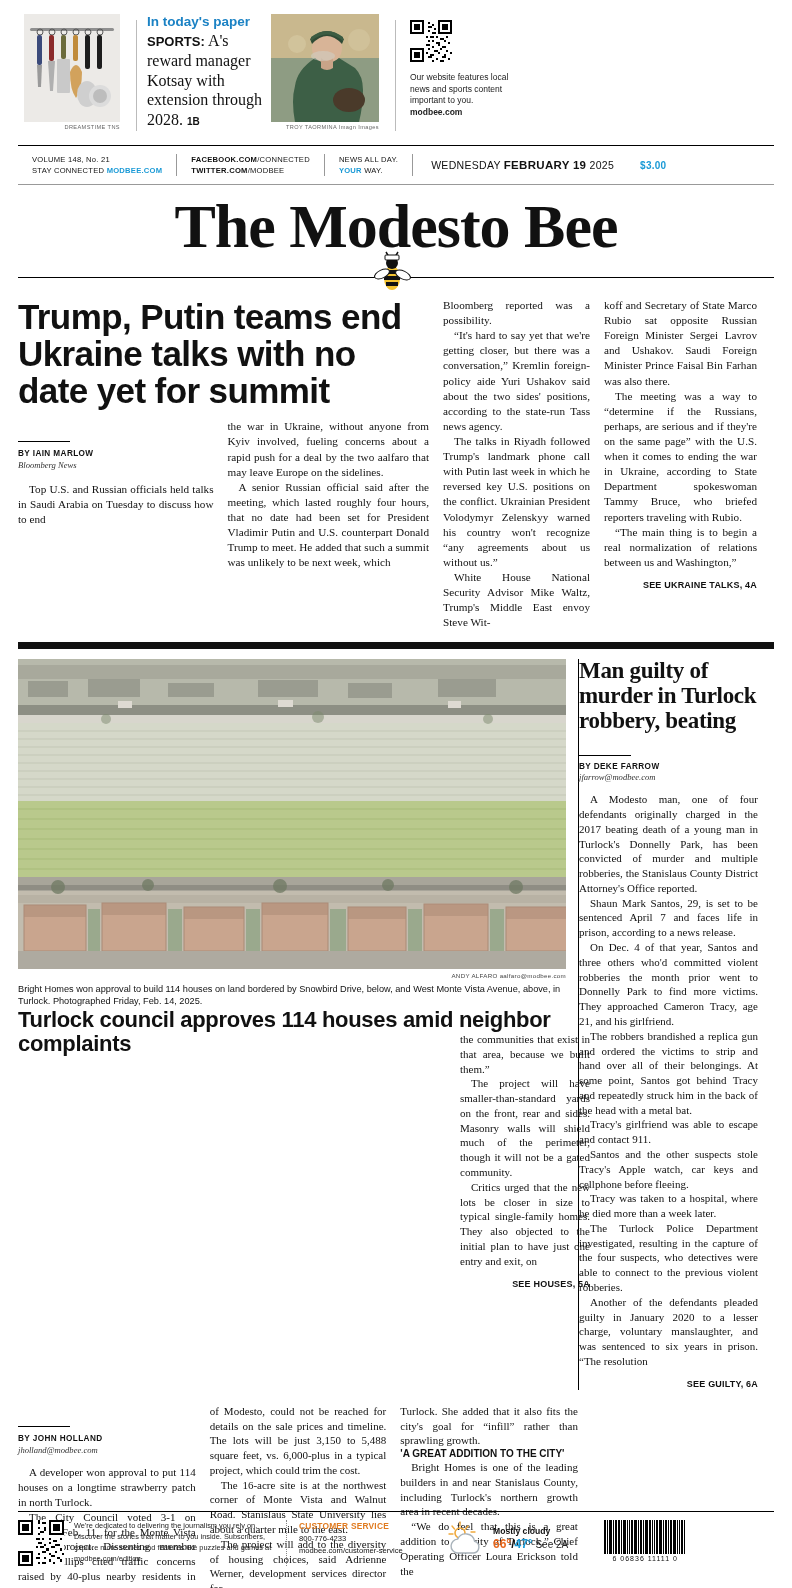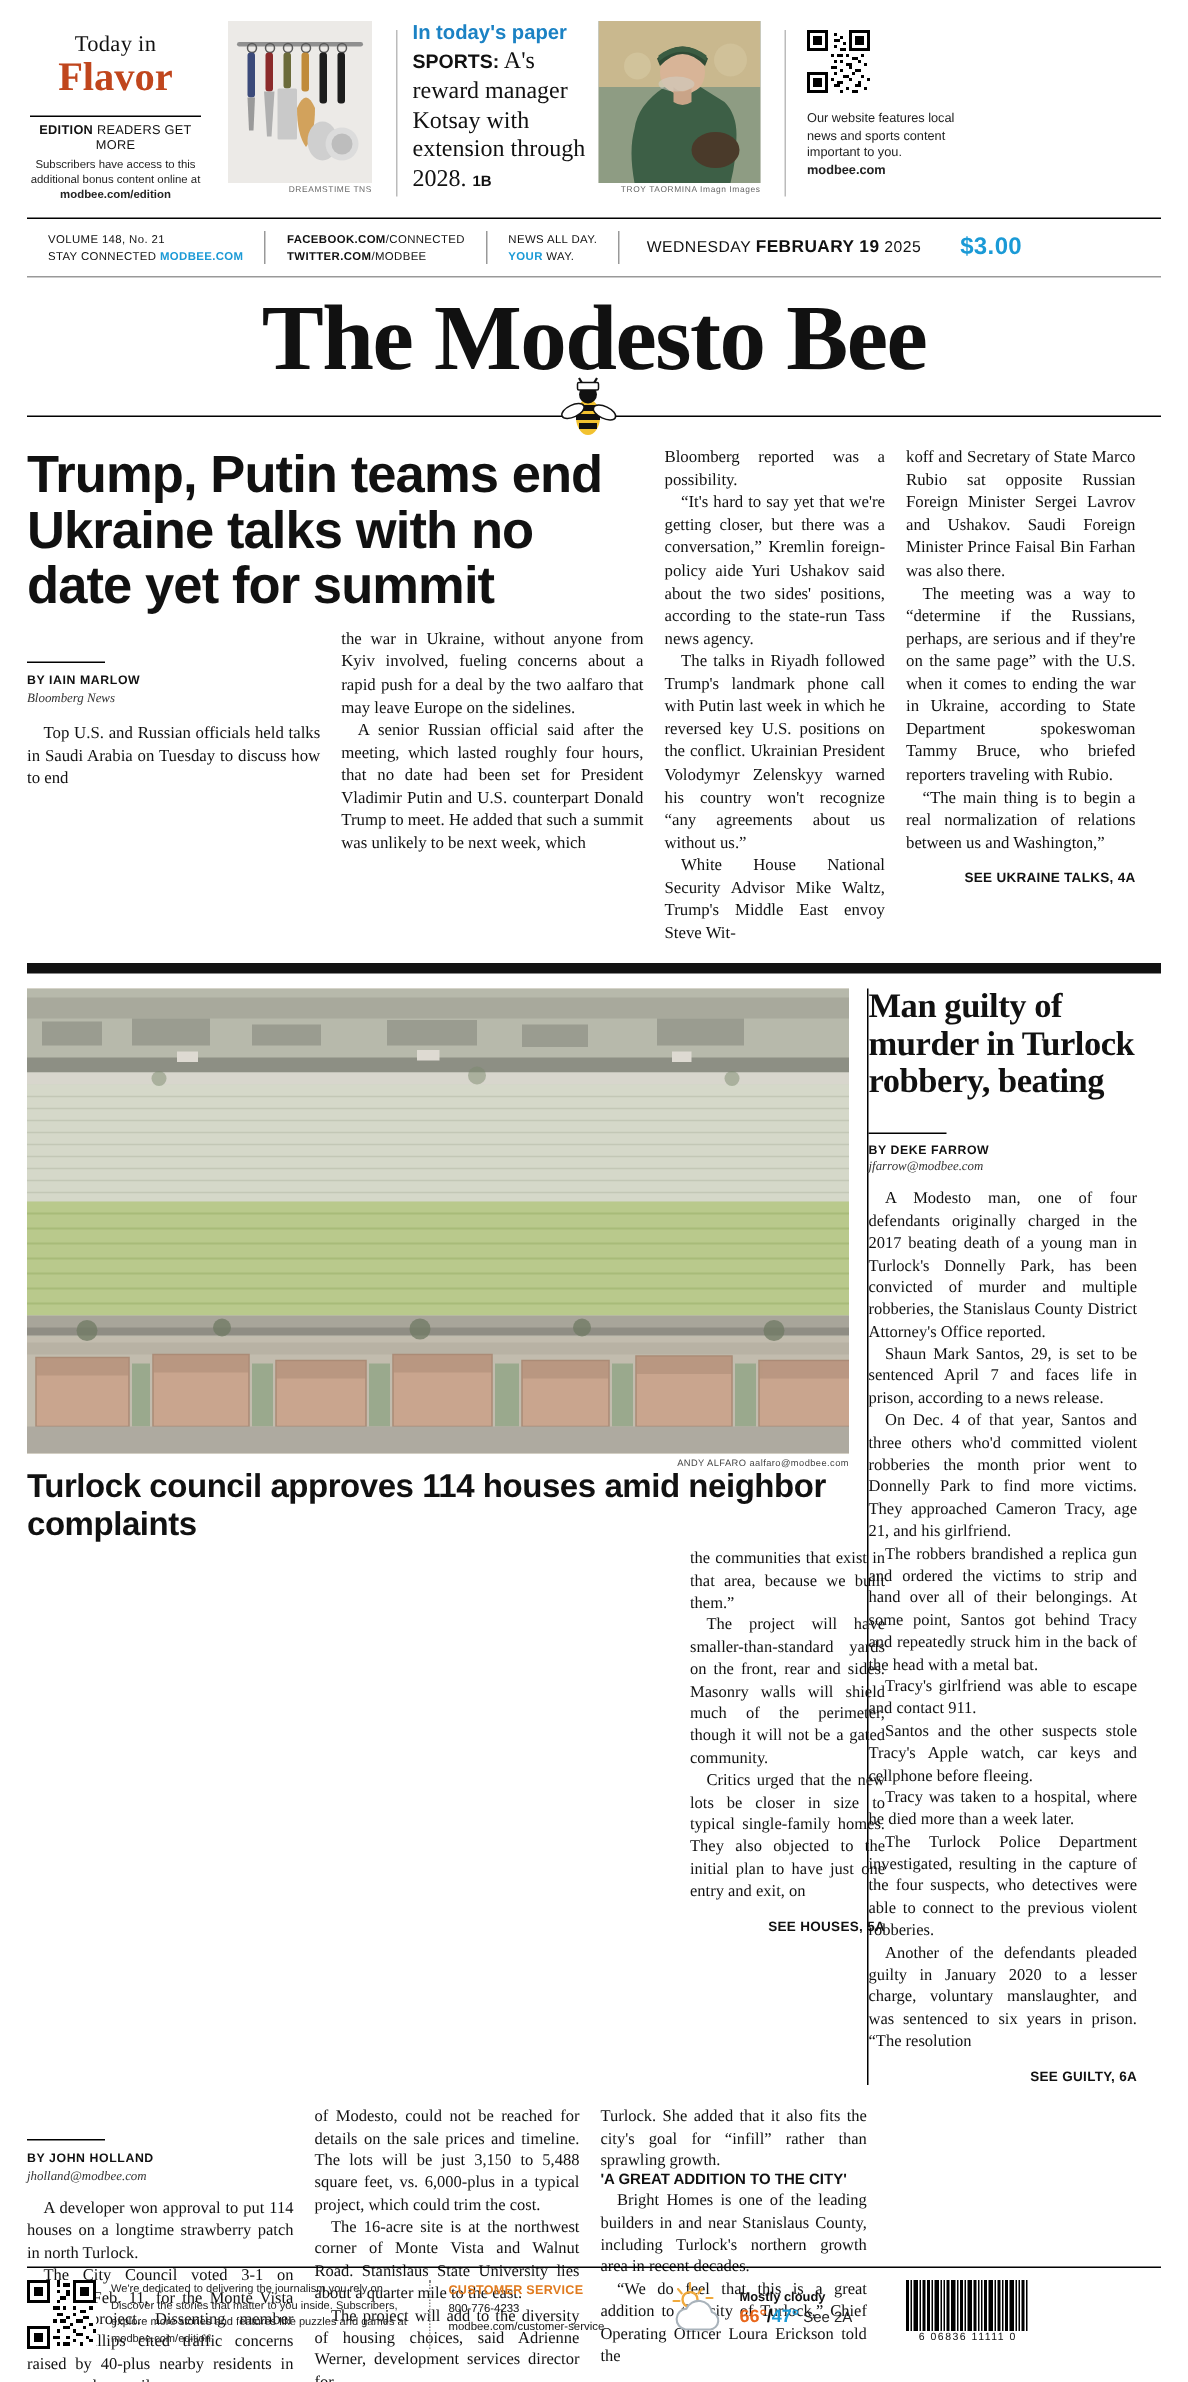--- a/index.html
+++ b/index.html
@@ -48,21 +48,21 @@
   .hr-thin { border-top:1px solid #000; }
   .hr-hair { border-top:0.6px solid #999; }
 
   
   .folio { display:flex; align-items:center; height:38px; font-family:"Liberation Sans",sans-serif; font-size:7.6px; letter-spacing:.25px;}
   .folio .cell { padding:0 14px; line-height:1.5;}
   .folio .sep { width:1px; height:22px; background:#999;}
   .folio .blue { color:#1b9ad6; font-weight:bold;}
   .folio .date { font-size:10.5px; letter-spacing:.3px; padding-left:18px;}
   .folio .date b { font-size:11.5px; }
-  .folio .price { font-size:16px; font-weight:bold; color:#1b9ad6; padding-left:26px;}
+  .folio .price { font-size:10px; font-weight:bold; color:#1b9ad6; padding-left:26px;}
 
   
   .masthead { text-align:center; padding: 10px 0 4px 0; position:relative; }
   .masthead .title { font-family:"Liberation Serif",serif; font-weight:bold; font-size:62px; letter-spacing:-1px; line-height:1; }
   .bee { position:absolute; left:50%; transform:translateX(-26px); bottom:-12px; width:44px; height:44px;}
   .masthead-rule { border-top:1.2px solid #000; margin-top:20px;}
 
   
   .lead { display:flex; padding-top:16px; }
   .lead-left { width:425px; padding-right:14px;}
@@ -124,31 +124,20 @@
   .bc i { display:block; background:#000; margin-right:1px; height:34px;}
   .bcn { font-family:"Liberation Sans",sans-serif; font-size:7px; letter-spacing:1px; margin-top:1px;}
 </style>
 </head>
 <body>
 
 <div class="page">
 
   <div class="promo">
 
-    <div class="promo-flavor">
-      <div class="flavor-today">Today in</div>
-      <div class="flavor-word">Flavor</div>
-      <div class="flavor-rule"></div>
-      <div class="flavor-edition">
-        <b>EDITION</b><span> READERS GET MORE</span>
-      </div>
-      <div class="flavor-sub">
-        <span>Subscribers have access to this additional bonus content online at </span><span class="url">modbee.com/edition</span>
-      </div>
-    </div>
 
     <div class="promo-img">
       <div class="ph">
         <svg width="96" height="108" viewBox="0 0 96 108">
           <rect width="96" height="108" fill="#eceae7"></rect>
           <rect x="6" y="14" width="84" height="3" rx="1.5" fill="#8f8f8f"></rect>
           <g stroke="#5a5a5a" stroke-width="1" fill="none">
             <circle cx="16" cy="18" r="3"></circle>
               <circle cx="28" cy="18" r="3"></circle>
               <circle cx="40" cy="18" r="3"></circle>
@@ -429,20 +418,21 @@
               <circle cx="470" cy="60" r="5"></circle>
           </g>
           <g fill="#dedad2">
             <rect x="100" y="42" width="14" height="7"></rect>
               <rect x="260" y="41" width="15" height="7"></rect>
             <rect x="430" y="42" width="13" height="7"></rect>
           </g>
         </svg>
       </div>
       <div class="photo-credit">ANDY ALFARO  aalfaro@modbee.com</div>
+      <div class="photo-cap">Bright Homes won approval to build 114 houses on land bordered by Snowbird Drive, below, and West Monte Vista Avenue, above, in Turlock. Photographed Friday, Feb. 14, 2025.</div>
       <div class="turlock-head">Turlock council approves 114 houses amid neighbor complaints</div>
     </div>
 
     <div class="midright">
       <div class="guilty-head">Man guilty of murder in Turlock robbery, beating</div>
       <div class="byline-rule"></div>
       <div class="byline">BY DEKE FARROW</div>
       <div class="byline-org">jfarrow@modbee.com</div>
       <div class="col-narrow" style="margin-top:10px">
         <p class="">A Modesto man, one of four defendants originally charged in the 2017 beating death of a young man in Turlock's Donnelly Park, has been convicted of murder and multiple robberies, the Stanislaus County District Attorney's Office reported.</p>

